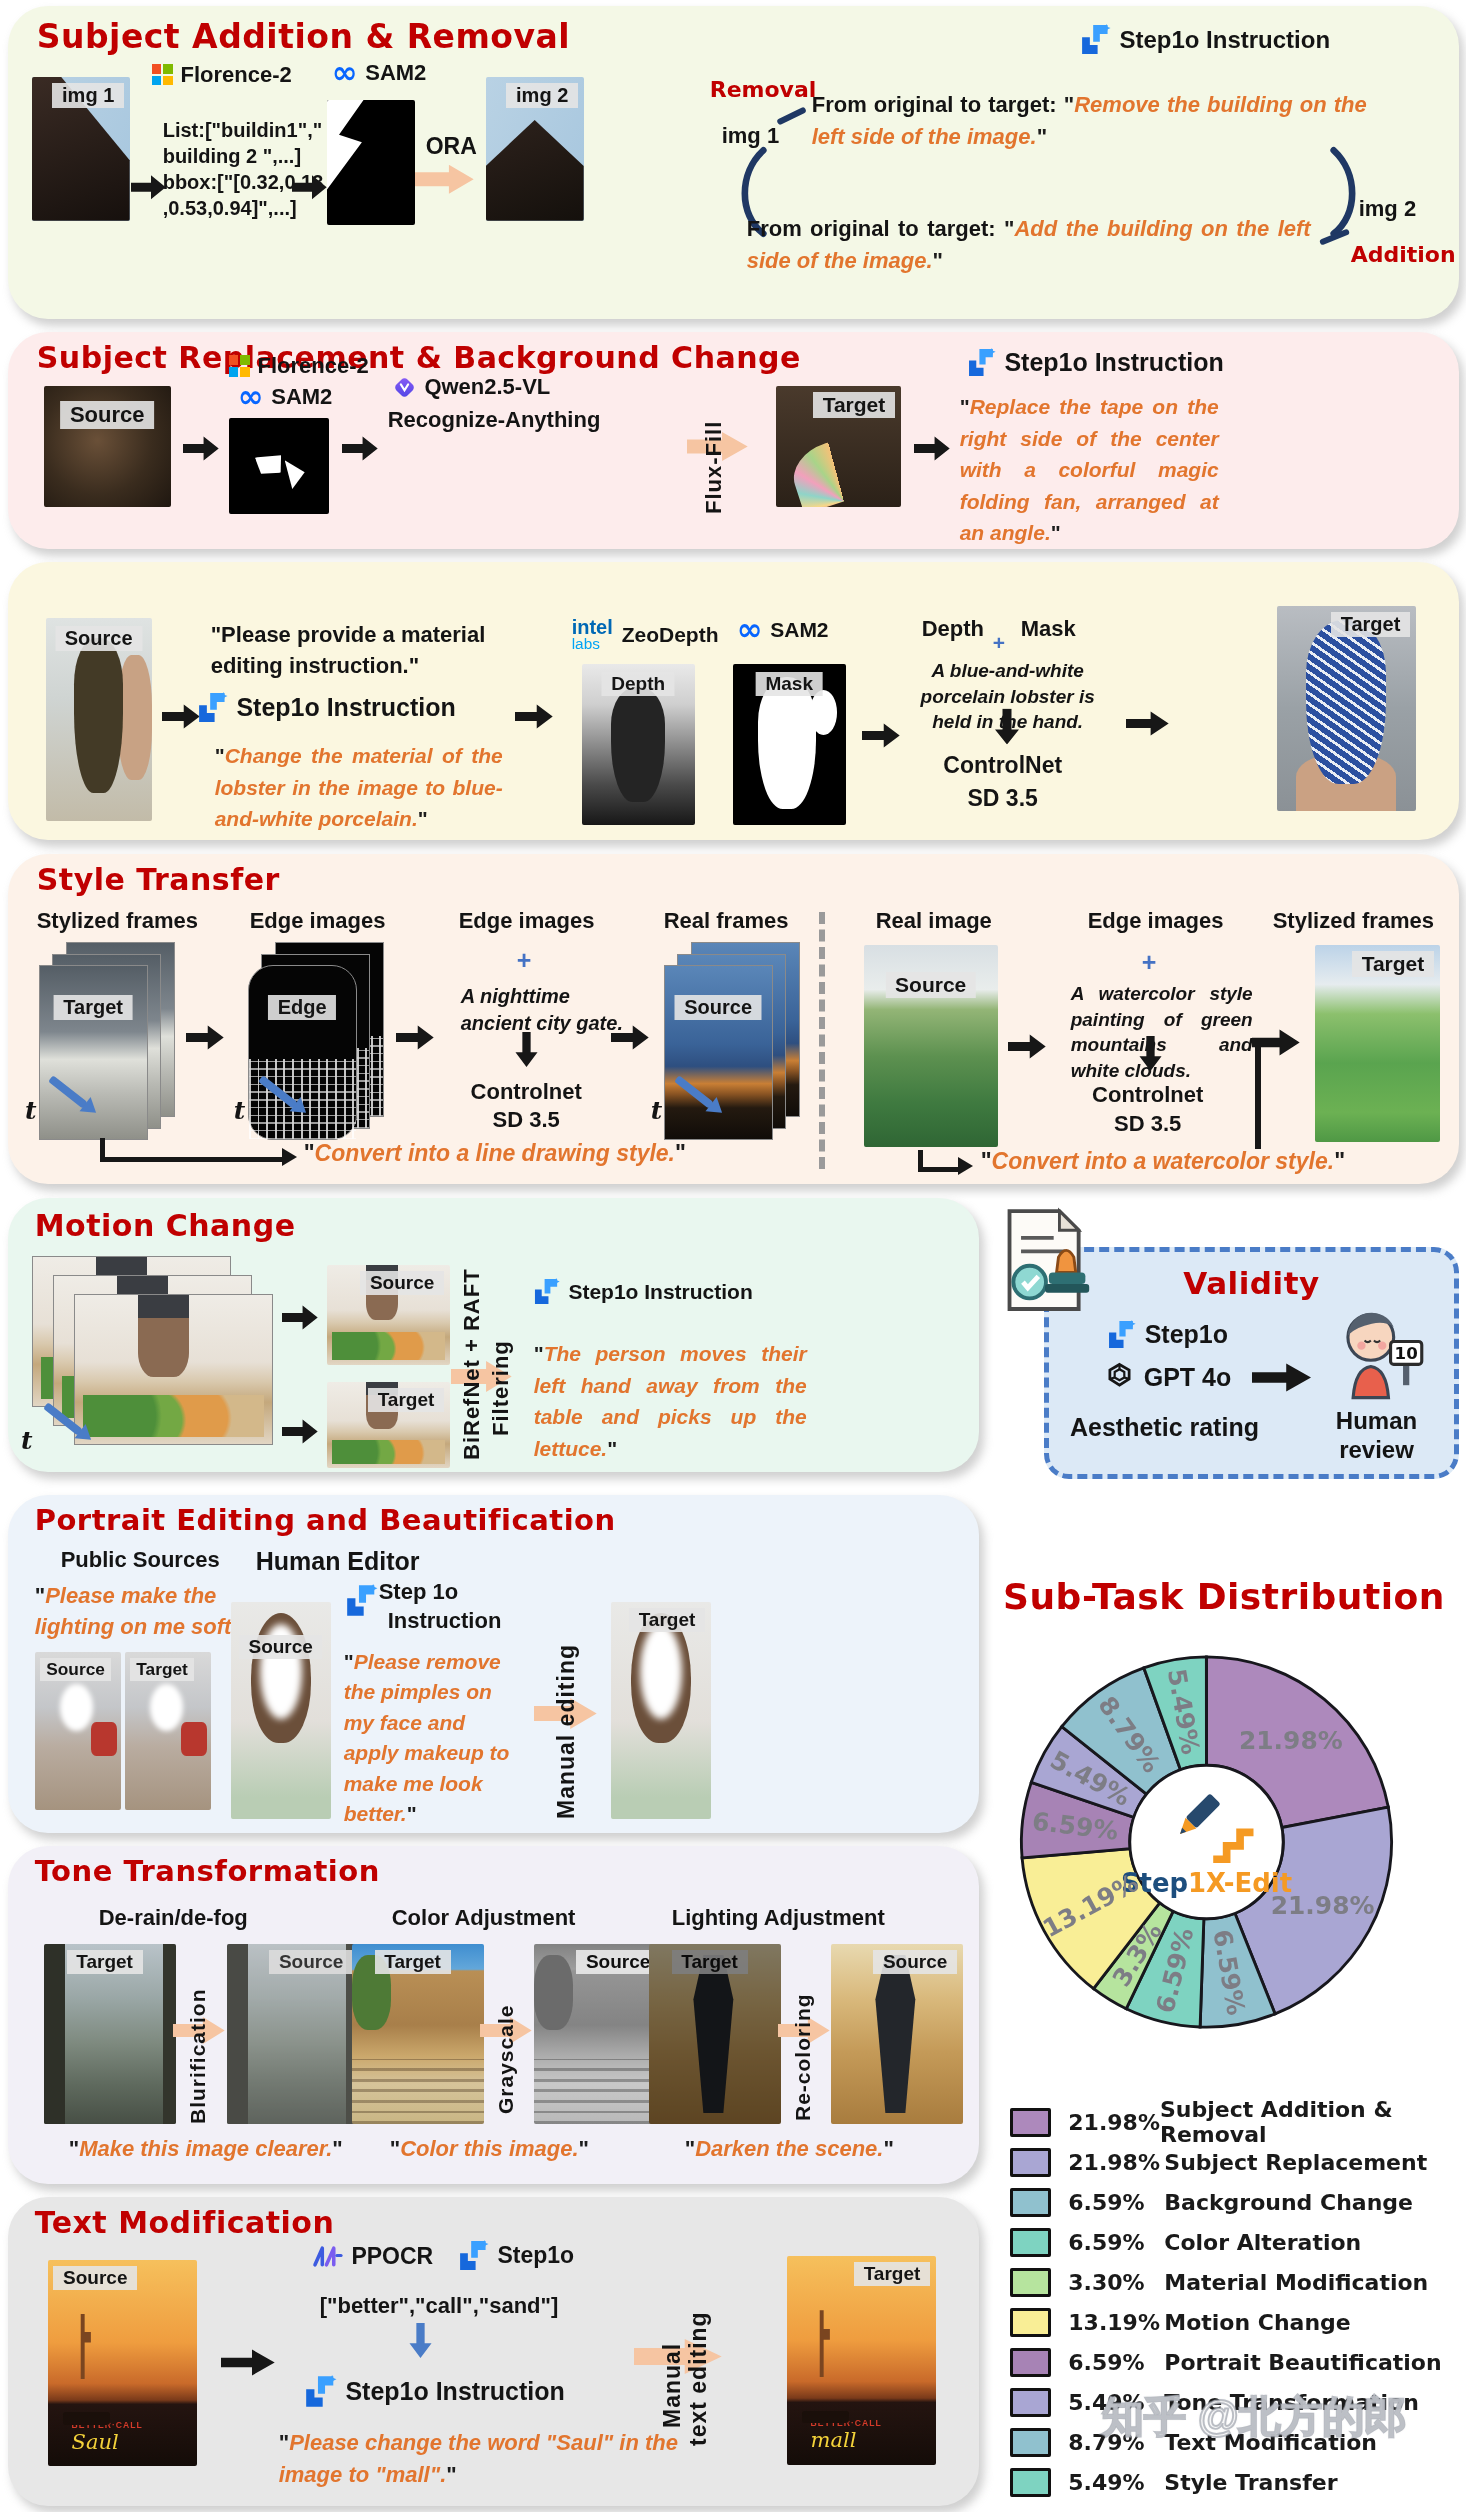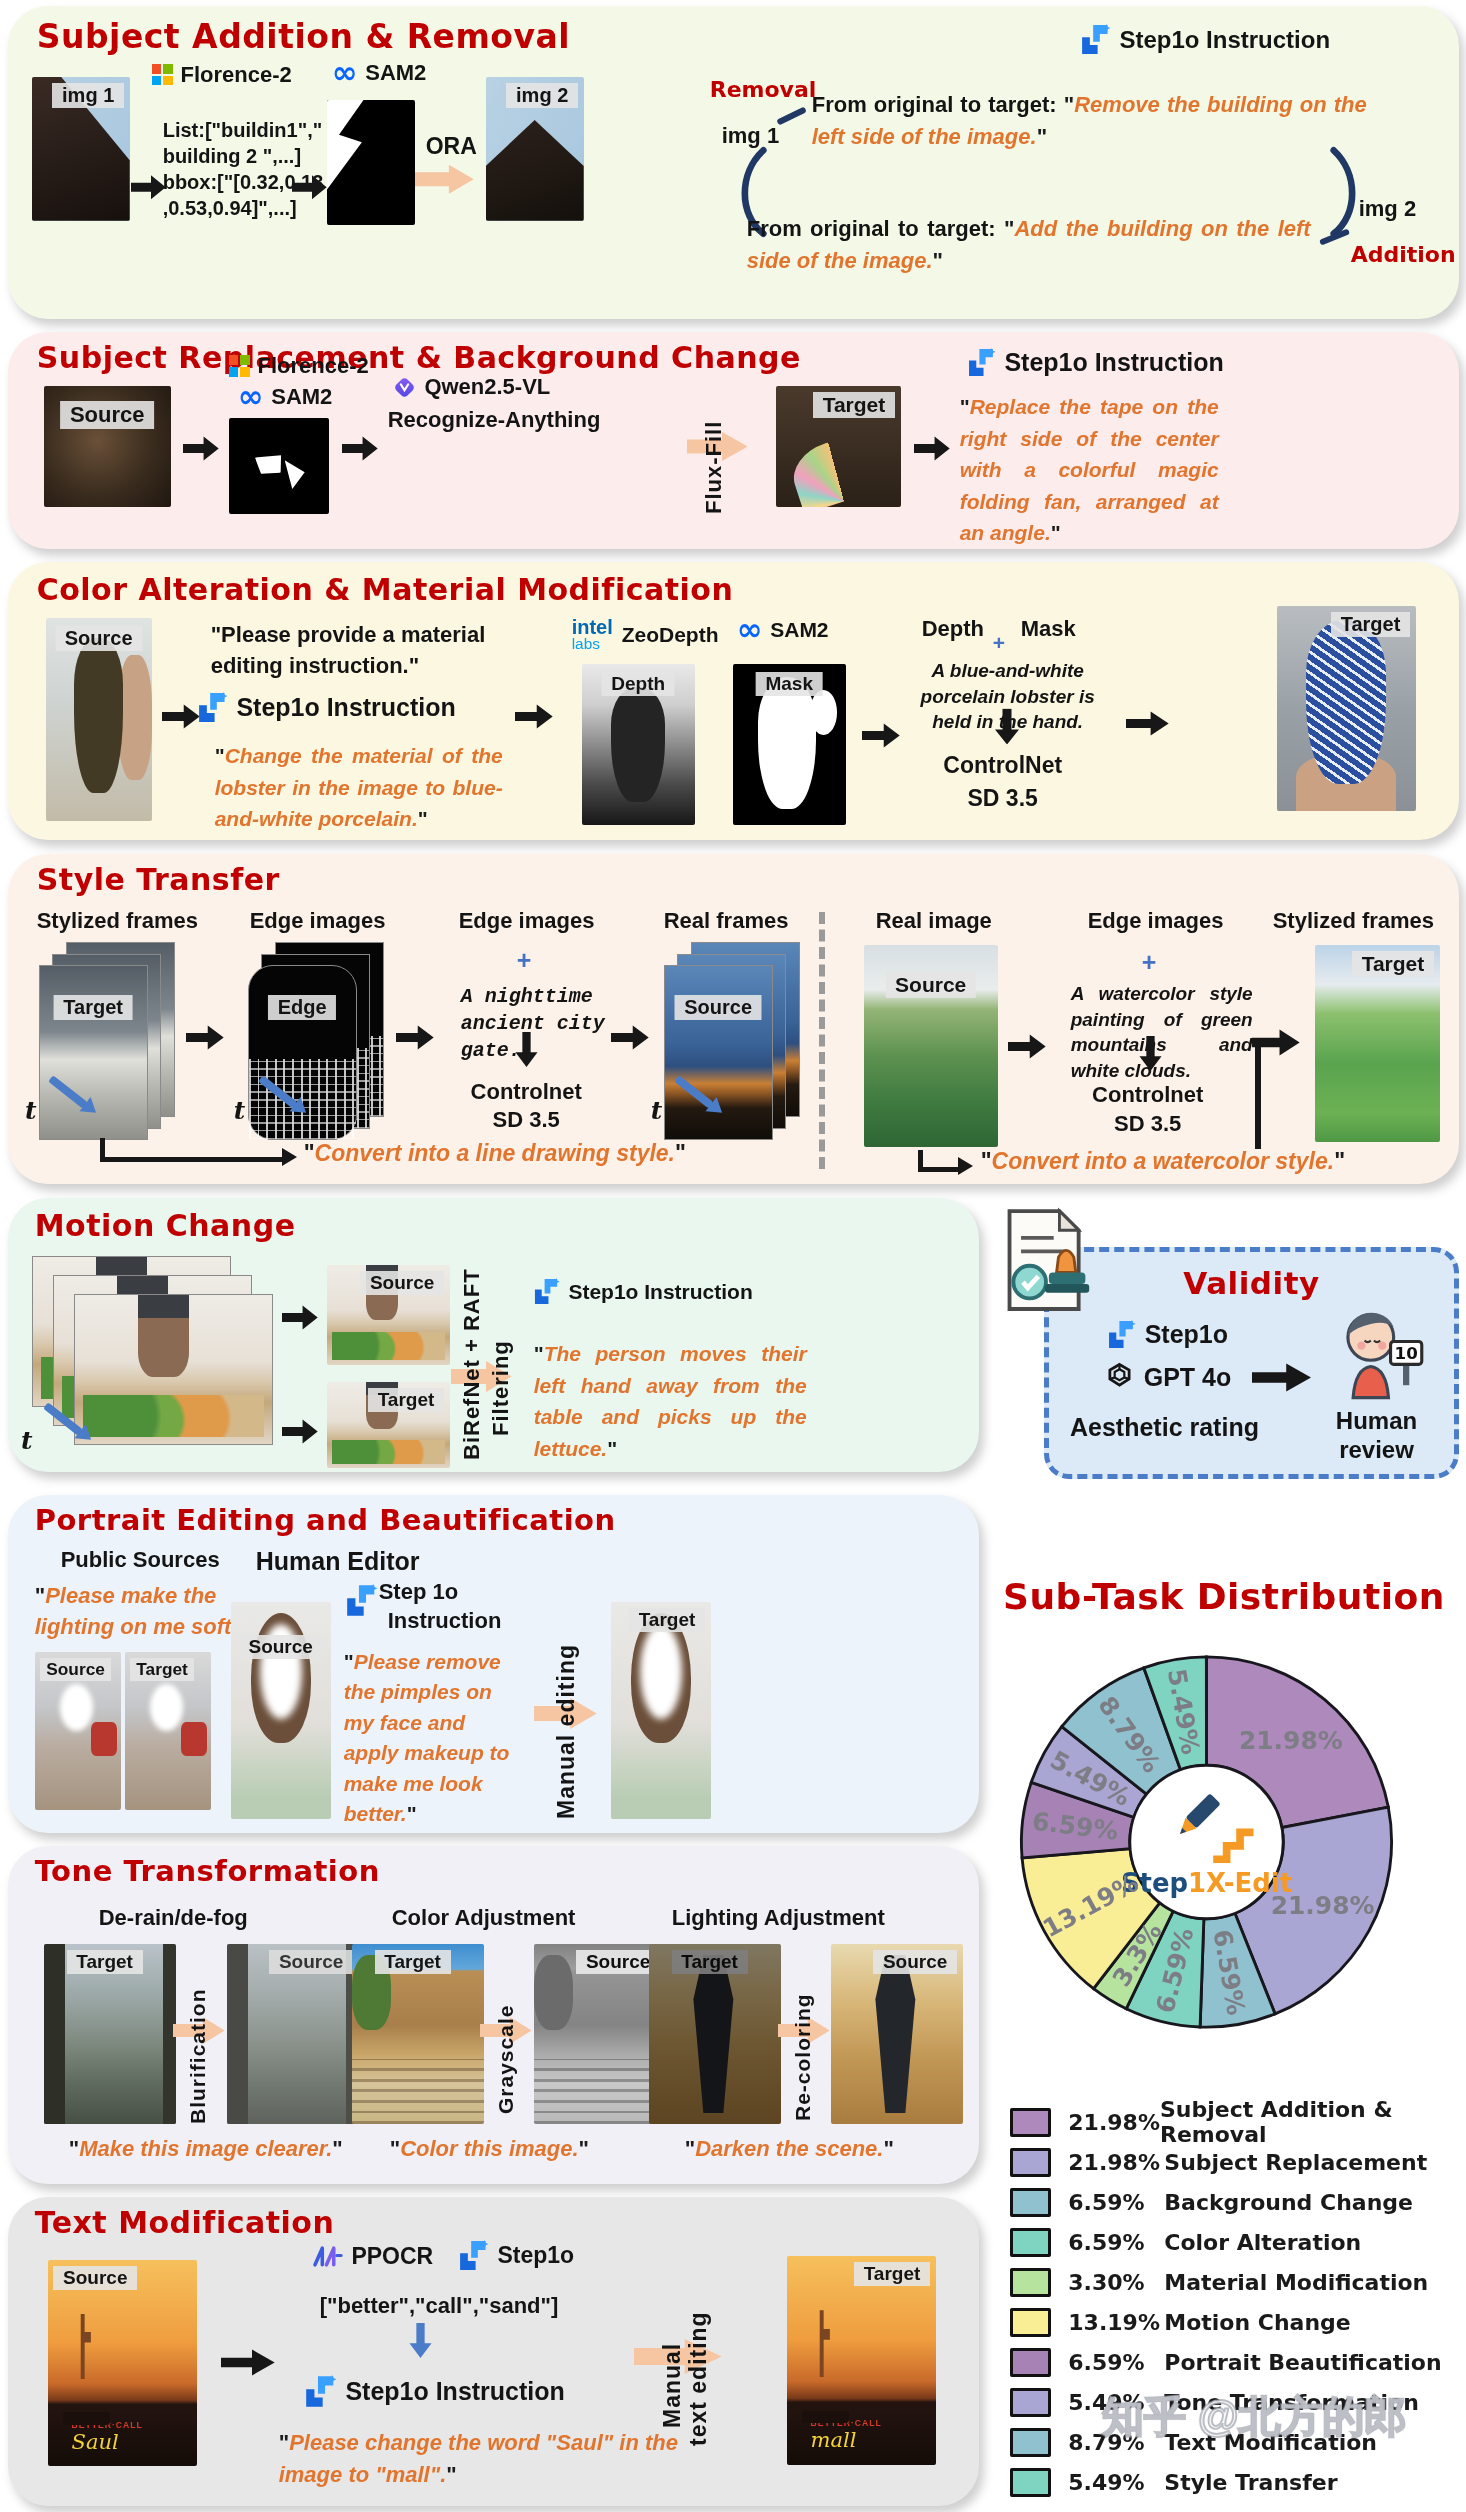--- a/index.html
+++ b/index.html
@@ -210,21 +210,20 @@
           <use href="#s1ologo"></use>
         </svg>
       <span class="b" style="font-size:25px;">Step1o Instruction</span>
     </div>
     <div class="abs j" style="left:952px;top:59px;width:259px;font-size:21px;line-height:1.5;">
       <span class="qm">"</span><span class="org">Replace the tape on the right side of the center with a colorful magic folding fan, arranged at an angle.</span><span class="qm">"</span>
     </div>
   </div>
 
   <div class="panel" style="left:7.7px;top:562px;width:1451px;height:278px;background:#fbf7e0;">
-    <div class="abs ttl" style="left:29px;top:9.6px;font-size:30px;">Color Alteration &amp; Material Modification</div>
     <div class="img ph-lobster-src" style="left:38px;top:56px;width:106px;height:203px;">
       <div class="chip tc" style="font-size:20px;">Source</div>
     </div>
     <div class="karr" style="left:154px;top:142px;width:38px;height:25px;"></div>
     <div class="abs b" style="left:203px;top:58px;width:288px;font-size:22px;line-height:1.4;font-weight:600;">"Please provide a material editing instruction."</div>
     <div class="abs row" style="left:190px;top:129px;">
       <svg width="31" height="33" viewBox="0 0 28 28">
           <use href="#s1ologo"></use>
         </svg>
       <span class="b" style="font-size:25px;">Step1o Instruction</span>
@@ -278,21 +277,21 @@
     <div class="karr" style="left:178px;top:171px;width:38px;height:25px;"></div>
     <div class="stack" style="left:240px;top:88px;width:134px;height:196px;">
       <div class="L ph-edge" style="left:27px;top:0;width:107px;height:173px;"></div>
       <div class="L ph-edge" style="left:13.4px;top:11.5px;width:107px;height:173px;"></div>
       <div class="L ph-edge" style="left:0;top:23px;width:107px;height:173px;border-radius:25px;">
           <div class="chip tc" style="top:29px;font-size:20px;">Edge</div>
         </div>
     </div>
     <div class="karr" style="left:388px;top:171px;width:38px;height:25px;"></div>
     <div class="abs" style="left:509px;top:92px;font-size:25px;font-weight:800;color:#4472c4;">+</div>
-    <div class="abs b it" style="left:453px;top:129px;width:168px;font-size:20px;line-height:1.35;font-family:Liberation Mono, monospace;">A nighttime ancient city gate.</div>
+    <div class="abs b it" style="left:453px;top:129px;width:168px;font-size:20px;line-height:1.35;">A nighttime ancient city gate.</div>
     <div class="karr" style="left:501px;top:184px;width:35px;height:23px;transform:rotate(90deg);"></div>
     <div class="abs ctr b" style="left:449px;top:225px;width:139px;font-size:22px;">Controlnet</div>
     <div class="abs ctr b" style="left:449px;top:253px;width:139px;font-size:22px;">SD 3.5</div>
     <div class="karr" style="left:603px;top:171px;width:38px;height:25px;"></div>
     <div class="stack" style="left:656px;top:88px;width:134px;height:196px;">
       <div class="L ph-night" style="left:27px;top:0;width:107px;height:173px;"></div>
       <div class="L ph-night" style="left:13.4px;top:11.5px;width:107px;height:173px;"></div>
       <div class="L ph-night" style="left:0;top:23px;width:107px;height:173px;">
           <div class="chip tc" style="top:29px;font-size:20px;">Source</div>
         </div>

